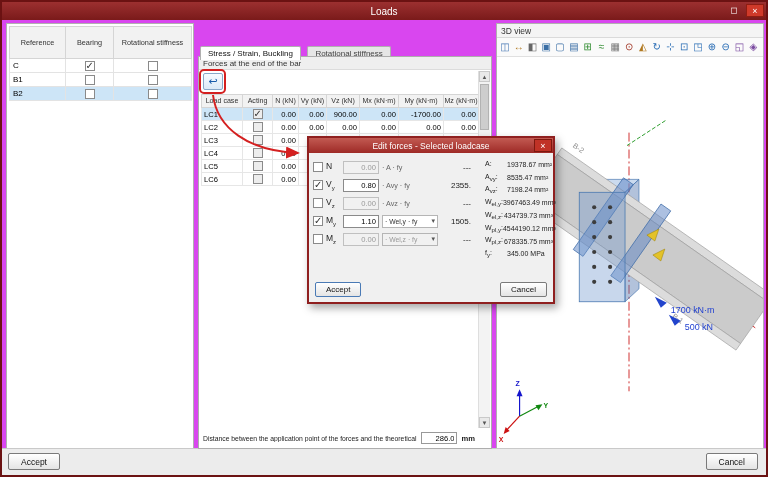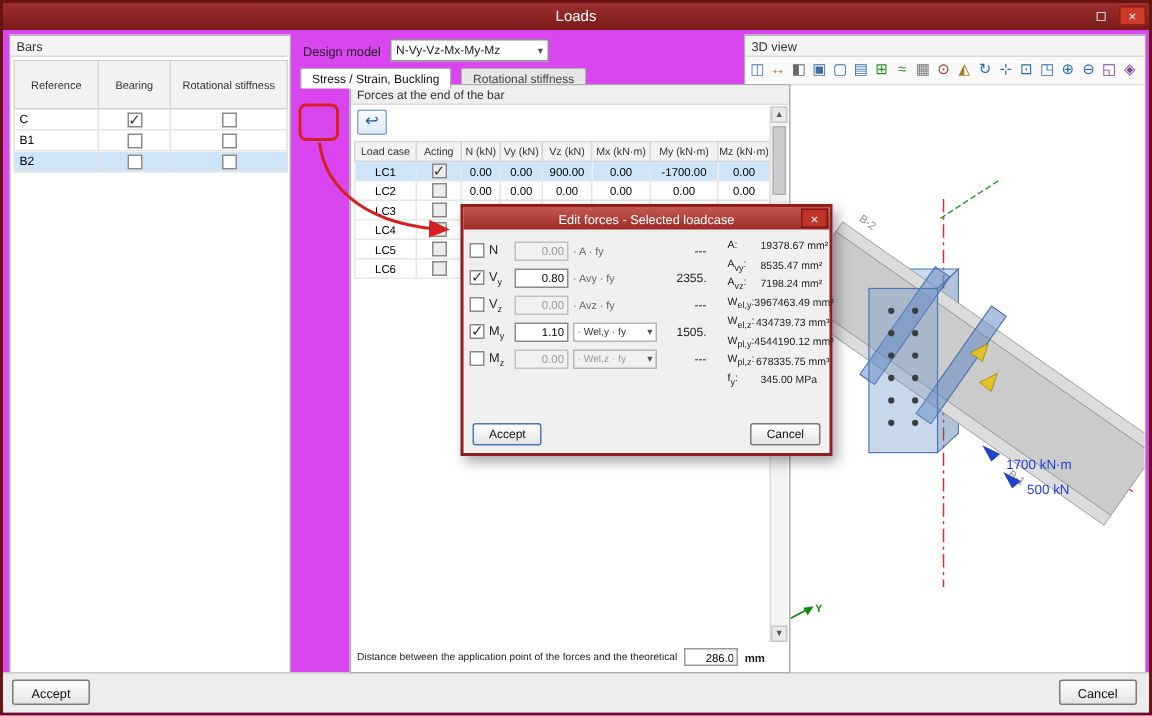--- a/index.html
+++ b/index.html
@@ -49,34 +49,34 @@
   .chev { font-size:7px; color:#555; margin-left:3px; }
 
   .tabs { position:absolute; left:198px; top:40px; }
   .tab { display:inline-block; font-size:8px; padding:2px 7px 2px; border:1px solid #b0b0b0;
          border-bottom:none; background:#e6e6e6; color:#444; border-radius:2px 2px 0 0;
          margin-right:2px; }
   .tab.active { background:#fff; color:#111; position:relative; z-index:3;text-align:right; }
 
   
   .forces-box { position:absolute; left:196px; top:54px; width:294px; height:393px;
-                background:#fff; border:1px solid #adadad; z-index:2;margin-left:35px; }
+                background:#fff; border:1px solid #adadad; z-index:2; }
   .section-hd { height:13px; background:#efefef; border-bottom:1px solid #dcdcdc;
                 font-size:8px; line-height:13px; padding-left:4px; color:#333; }
   .ftoolbar { height:23px; position:relative; }
   .backbtn { position:absolute; left:4px; top:3px; width:20px; height:17px;
              border:1px solid #89a8c8; background:linear-gradient(#f7fbff,#dceaf7);
              text-align:center; font-size:11px; line-height:15px; color:#1a5dab;
              border-radius:2px; }
   table.ftable { position:absolute; left:2px; top:37px; border-collapse:collapse;
                  table-layout:fixed; width:277px; }
   table.ftable th { background:#f2f2f2; border:1px solid #d5d5d5; font-size:7.1px;
                     font-weight:normal; height:13px; color:#333; overflow:hidden; white-space:nowrap; }
   table.ftable td { border:1px solid #e6e6e6; height:13px; font-size:7.6px; padding:0 2px;
-                    overflow:hidden; white-space:nowrap;text-align:center; }
+                    overflow:hidden; white-space:nowrap; }
   td.num { text-align:right; }
   td.lc { padding-left:3px; }
 
   .vscroll { position:absolute; right:1px; top:14px; bottom:20px; width:12px;
              background:#f3f3f3; border-left:1px solid #dedede; }
   .sarrow { position:absolute; left:0; width:11px; height:11px; font-size:6px;
             text-align:center; line-height:11px; color:#555; background:#e9e9e9;
             border:1px solid #c9c9c9; }
   .sarrow.up { top:0; }
   .sarrow.down { bottom:0; }
@@ -150,21 +150,20 @@
 
   <div class="titlebar">
     <span>Loads</span>
     <div class="winbtns">
       <span class="wbtn">◻</span>
       <span class="wbtn close">×</span>
     </div>
   </div>
 
   <div class="panel bars-panel">
-    <div class="panel-hd">Bars</div>
     <table class="btable">
       <colgroup>
           <col style="width:56px">
           <col style="width:48px">
           <col style="width:78px">
         </colgroup>
       <thead>
         <tr>
           <th>Reference</th>
           <th class="c">Bearing</th>
@@ -184,27 +183,20 @@
         </tr>
         <tr class="sel">
           <td>B2</td>
           <td class="c"><span class="cb"></span></td>
           <td class="c"><span class="cb"></span></td>
         </tr>
       </tbody>
     </table>
   </div>
 
-  <div class="design-row">
-    <span>Design model</span>
-    <div class="combo dm">
-      <span>N-Vy-Vz-Mx-My-Mz</span>
-      <span class="chev">▾</span>
-    </div>
-  </div>
 
   <div class="tabs">
     <span class="tab active">Stress / Strain, Buckling</span>
     <span class="tab">Rotational stiffness</span>
   </div>
 
   <div class="forces-box">
     <div class="section-hd">Forces at the end of the bar</div>
     <div class="ftoolbar">
       <span class="backbtn">

